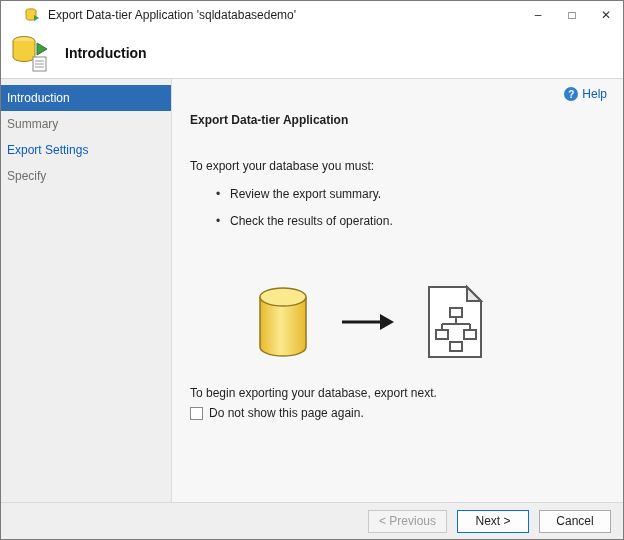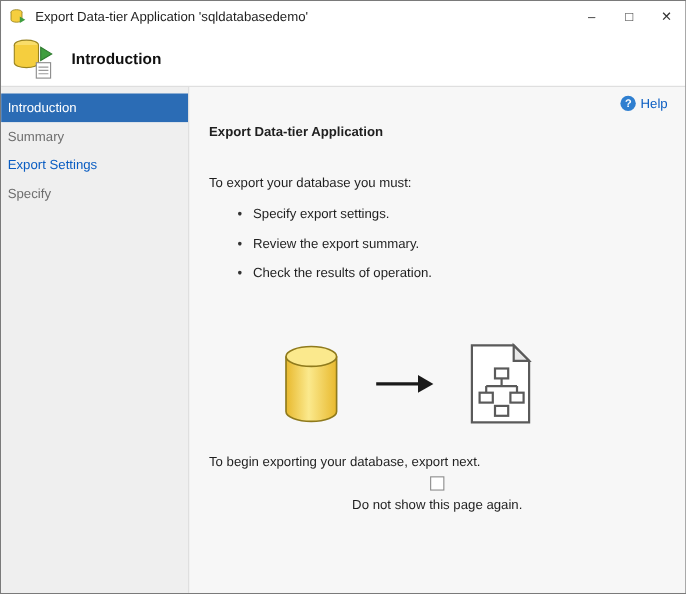--- a/index.html
+++ b/index.html
@@ -10,21 +10,21 @@
     background: #ffffff;
     border: 1px solid #7a7a7a;
     display: flex; flex-direction: column;
     overflow: hidden;
   }
   
   .titlebar {
     height: 27px; flex: 0 0 27px;
     display: flex; align-items: center;
     background: #ffffff;
-    padding-left: 8px;
+    padding-left: 24px;
   }
   .app-icon { width: 16px; height: 14px; margin-right: 7px; flex: 0 0 auto; }
   .title-text { flex: 1; font-size: 12px; color: #1f1f1f; white-space: nowrap; overflow: hidden; }
   .win-controls { display: flex; height: 100%; }
   .win-btn {
     width: 34px; height: 100%;
     display: flex; align-items: center; justify-content: center;
     font-size: 12px; color: #333; cursor: default;
   }
 
@@ -76,21 +76,21 @@
   .bullets li::before { content: "•"; position: absolute; left: 0; top: 0; color: #333; }
 
   .graphic-row {
     display: flex; align-items: center;
     gap: 30px;
     margin: 56px 0 26px 66px;
   }
   .arrow-icon { width: 56px; height: 20px; }
 
   .begin-text { margin-bottom: 6px; }
-  .checkbox-row { display: flex; align-items: center; gap: 6px; margin-bottom: 8px; flex-direction: column; }
+  .checkbox-row { display: flex; align-items: center; gap: 6px; margin-bottom: 8px; }
   .checkbox-box {
     width: 13px; height: 13px;
     border: 1px solid #8a8a8a; background: #fff;
     flex: 0 0 auto;
   }
   .checkbox-label { font-size: 12px; color: #1f1f1f; }
 
   
   .footer {
     height: 37px; flex: 0 0 37px;
@@ -156,21 +156,20 @@
         <span class="help-icon">?</span>
         <span>Help</span>
       </div>
 
       <div class="content-heading">Export Data-tier Application</div>
 
 
       <div class="must-label">To export your database you must:</div>
 
       <ul class="bullets">
-        <li>Specify export settings.</li>
         <li>Review the export summary.</li>
         <li>Check the results of operation.</li>
       </ul>
 
       <div class="graphic-row">
         <svg width="54" height="74" viewBox="0 0 54 74">
           <defs>
             <linearGradient id="cyl" x1="0" x2="1" y1="0" y2="0">
               <stop offset="0" stop-color="#e8b92e"></stop>
               <stop offset="0.45" stop-color="#fbe98d"></stop>
@@ -202,14 +201,19 @@
 
       <div class="begin-text">To begin exporting your database, export next.</div>
 
       <div class="checkbox-row">
         <span class="checkbox-box"></span>
         <span class="checkbox-label">Do not show this page again.</span>
       </div>
     </div>
   </div>
 
+  <div class="footer">
+    <button class="btn disabled">&lt; Previous</button>
+    <button class="btn primary">Next &gt;</button>
+    <button class="btn">Cancel</button>
+  </div>
 
 </div>
 
 </body></html>

